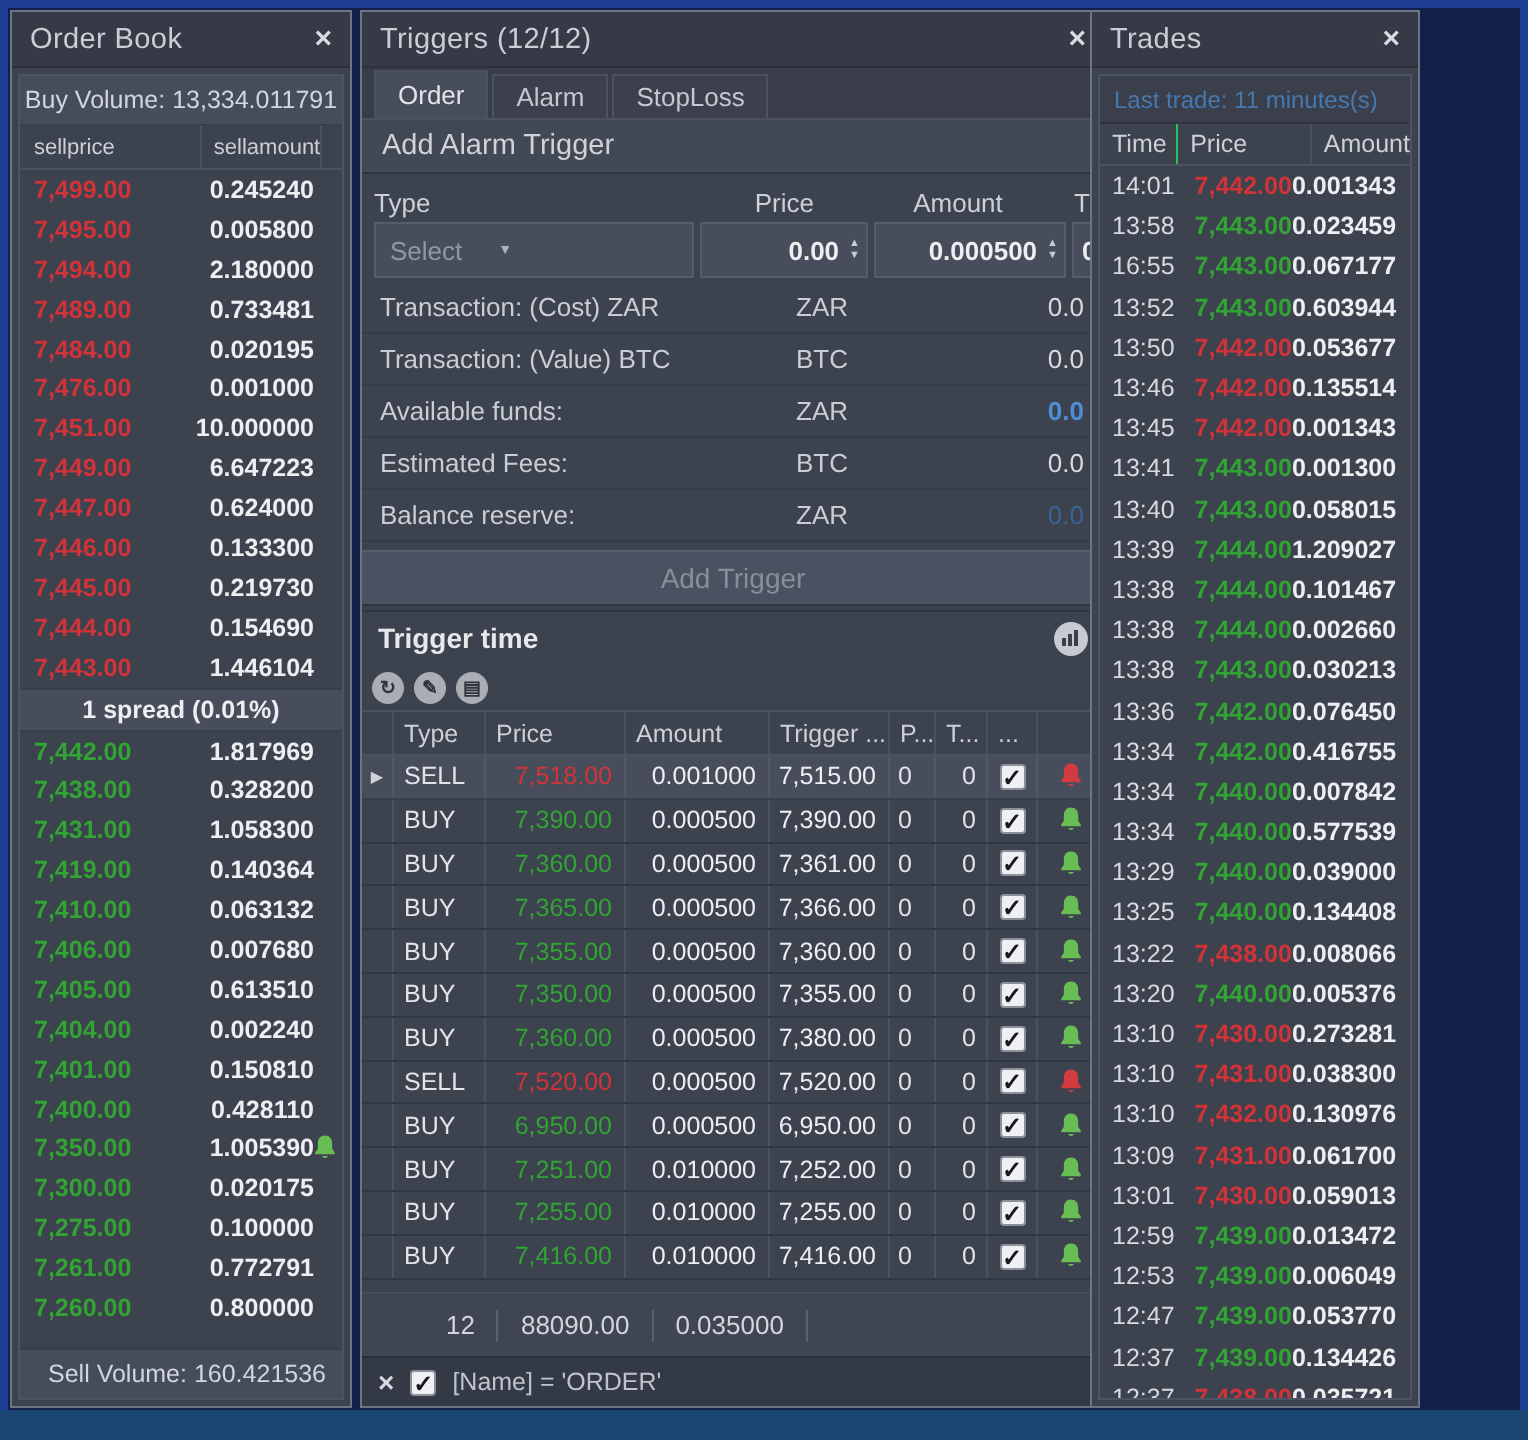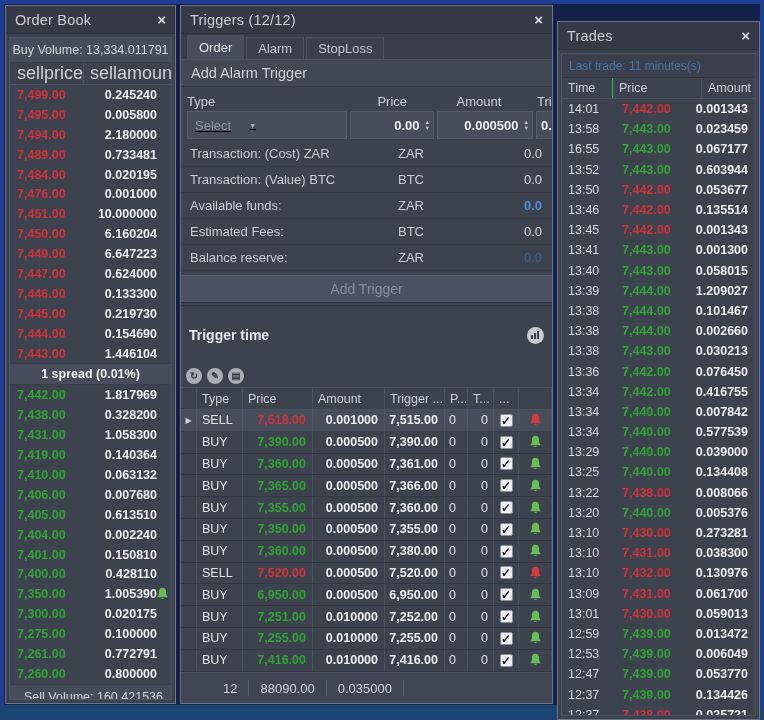--- a/index.html
+++ b/index.html
@@ -7,31 +7,31 @@
   .screen{position:relative;width:764px;height:720px;background:#13204a;overflow:hidden;}
   .edge{position:absolute;background:#1d3e92;}
   .edge.top{top:0;left:0;right:0;height:4px;}
   .edge.left{top:0;left:0;bottom:14px;width:4px;}
   .edge.right{top:0;right:0;bottom:14px;width:4px;}
   .bottom-band{position:absolute;left:0;right:0;bottom:0;height:15px;background:#1a4472;}
 
   .panel{position:absolute;top:5px;height:699px;background:#3d424f;border:1px solid #6d7585;display:flex;flex-direction:column;box-sizing:border-box;}
   .panel.ob{left:5px;width:171px;}
   .panel.trig{left:180px;width:373px;}
-  .panel.trades{left:557px;width:203px;margin-top:16px;}
+  .panel.trades{left:545px;width:165px;}
 
   .panel-title{flex:0 0 27px;background:#353a46;display:flex;align-items:center;padding:0 9px;border-bottom:1px solid #2b303b;}
   .panel-title .t{color:#c9cdd4;font-size:14.5px;flex:1;letter-spacing:.2px;}
   .close-x{color:#d9dce1;font-size:15px;font-weight:bold;line-height:15px;}
 
   
   .ob-body{flex:1;display:flex;flex-direction:column;margin:3px;border:1px solid #4c5363;overflow:hidden;}
   .vol-bar{flex:0 0 24px;background:#454c5a;color:#d3d6dc;font-size:12.5px;display:flex;align-items:center;justify-content:center;border-bottom:1px solid #383e4a;}
   .vol-bar.sellvol{border-top:1px solid #383e4a;border-bottom:none;justify-content:flex-end;padding-right:8px;}
-  .ob-header{flex:0 0 21px;display:flex;align-items:center;font-size:18px;color:#ccd0d7;border-bottom:1px solid #4a5160;}
+  .ob-header{flex:0 0 21px;display:flex;align-items:center;font-size:11px;color:#ccd0d7;border-bottom:1px solid #4a5160;}
   .ob-header .c1{width:84px;padding-left:7px;border-right:1px solid #4a5160;height:100%;display:flex;align-items:center;}
   .ob-header .c2{flex:1;padding-left:6px;border-right:1px solid #4a5160;height:100%;display:flex;align-items:center;}
   .ob-header .c3{width:10px;height:100%;}
   .ob-rows{display:flex;flex-direction:column;}
   .ob-row{flex:0 0 19.9px;display:flex;align-items:center;position:relative;}
   .ob-price{width:84px;padding-left:7px;font-size:12.5px;font-weight:bold;}
   .ob-amount{flex:1;text-align:right;padding-right:14px;font-size:12.5px;font-weight:bold;color:#eceef1;}
   .ob-bell{position:absolute;right:2px;top:3px;}
   .spread-row{flex:0 0 20px;background:#474d5b;color:#eceef1;font-size:12.5px;font-weight:bold;display:flex;align-items:center;justify-content:center;border-top:1px solid #383e4a;border-bottom:1px solid #383e4a;}
   .red{color:var(--red);}
@@ -41,50 +41,50 @@
   .tab-strip{flex:0 0 25px;background:#383d49;display:flex;align-items:flex-end;padding-left:6px;gap:2px;border-bottom:1px solid #4a5160;}
   .tab{height:21px;padding:0 11px;display:flex;align-items:center;font-size:13px;color:#c3c7cf;background:#3b404c;border:1px solid #4a5160;border-bottom:none;}
   .tab.active{background:#474d5b;color:#e2e4e9;height:23px;}
   .trig-body{flex:1;display:flex;flex-direction:column;overflow:hidden;}
   .group-header{flex:0 0 26px;background:#424854;border-bottom:1px solid #30353f;display:flex;align-items:center;padding:0 10px;font-size:14.5px;color:#ced2d9;}
   .form-labels{flex:0 0 20px;display:grid;grid-template-columns:160px 84px 96px 1fr;align-items:end;padding:2px 6px 0 6px;font-size:13px;color:#ccd0d7;}
   .fl-price{text-align:right;padding-right:24px;}
   .fl-amount{text-align:center;}
   .fl-trigger{padding-left:10px;}
   .form-controls{flex:0 0 28px;display:grid;grid-template-columns:160px 84px 96px 1fr;gap:3px;padding:2px 6px;}
-  .select-control{background:#474d5b;border:1px solid #555c6b;display:flex;align-items:center;padding:0 7px;text-decoration:underline;}
+  .select-control{background:#474d5b;border:1px solid #555c6b;display:flex;align-items:center;padding:0 7px;}
   .sel-text{color:#9298a3;font-size:13px;}
   .sel-arrow{color:#aeb3bb;font-size:7px;margin-left:18px;}
   .spin{background:#474d5b;border:1px solid #555c6b;display:flex;align-items:center;justify-content:flex-end;padding:0 3px 0 4px;}
   .spin-val{color:#eceef1;font-size:13px;font-weight:bold;}
   .spinner{display:flex;flex-direction:column;align-items:center;margin-left:5px;gap:1px;}
   .spinner span{font-size:5.5px;line-height:5px;color:#c6cad1;}
   .info-rows{display:flex;flex-direction:column;}
   .info-row{flex:0 0 25px;display:flex;align-items:center;border-bottom:1px solid rgba(0,0,0,0.10);}
   .info-label{flex:1;padding-left:9px;font-size:13px;color:#c9cdd4;}
   .info-cur{width:74px;font-size:13px;color:#c9cdd4;}
   .info-val{width:70px;text-align:right;padding-right:10px;font-size:13px;color:#d6d9de;}
   .info-val.accent{color:var(--accent-blue);font-weight:bold;}
   .info-val.dim{color:var(--dim-blue);}
   .add-trigger{flex:0 0 28px;margin:4px 0 2px 0;background:#4a5161;border-top:1px solid #565d6c;border-bottom:1px solid #30353f;border-left:none;border-right:none;color:#888e9a;font-size:14px;font-weight:normal;font-family:"Liberation Sans",sans-serif;}
-  .grid-title-row{flex:0 0 26px;display:flex;align-items:center;padding:16px 8px;border-top:1px solid #30353f;}
+  .grid-title-row{flex:0 0 26px;display:flex;align-items:center;padding:0 8px;border-top:1px solid #30353f;}
   .grid-title{flex:1;color:#e6e8ec;font-size:14px;font-weight:bold;}
   .grid-icon{width:17px;height:17px;border-radius:50%;background:#c7cad0;display:flex;align-items:center;justify-content:center;}
   .toolbar{flex:0 0 23px;display:flex;align-items:center;gap:5px;padding-left:5px;}
   .tool-btn{width:16px;height:16px;border-radius:50%;background:#a9adb4;color:#2f343f;font-size:9.5px;display:flex;align-items:center;justify-content:center;font-weight:bold;}
   .tg-grid{display:grid;grid-template-columns:16px 46px 70px 72px 60px 23px 26px 25px 1fr;}
   .tg-header{flex:0 0 21px;align-items:stretch;border-top:1px solid #4a5160;border-bottom:1px solid #4a5160;font-size:12.5px;color:#ccd0d7;}
   .tg-header .tg-c{display:flex;align-items:center;padding-left:5px;border-right:1px solid #4a5160;overflow:hidden;white-space:nowrap;}
   .tg-rows{display:flex;flex-direction:column;}
   .tg-row{flex:0 0 20.8px;align-items:stretch;border-bottom:1px solid rgba(0,0,0,0.18);font-size:12.5px;}
   .tg-row.selected{background:#474d5b;}
   .tg-row .tg-c{display:flex;align-items:center;border-right:1px solid rgba(90,98,114,0.5);overflow:hidden;}
   .tg-c.sel{justify-content:center;color:#d0d3d9;font-size:8px;}
   .tg-c.type{padding-left:5px;color:#e2e4e8;}
-  .tg-c.price,.tg-c.amt,.tg-c.trg{justify-content:flex-end;padding-right:6px;font-weight:bold;}
+  .tg-c.price,.tg-c.amt,.tg-c.trg{justify-content:flex-end;padding-right:6px;font-weight:normal;}
   .tg-c.amt,.tg-c.trg{color:#eceef1;}
   .tg-c.p{padding-left:4px;color:#dfe2e6;}
   .tg-c.t{justify-content:flex-end;padding-right:5px;color:#dfe2e6;}
   .tg-c.chkc,.tg-c.bellc{justify-content:center;}
   .chk{width:13px;height:13px;background:#eef0f3;border:1px solid #8b9099;border-radius:2px;color:#16181c;font-size:12px;font-weight:bold;line-height:12px;text-align:center;display:inline-block;box-sizing:border-box;}
   .tg-spacer{flex:1;}
   .tg-footer{flex:0 0 31px;display:flex;align-items:center;gap:11px;padding-left:42px;background:#3f4553;border-top:1px solid #50576588;color:#d2d5da;font-size:13px;}
   .vsep{width:1px;height:16px;background:#5a6170;}
   .filter-bar{flex:0 0 24px;display:flex;align-items:center;gap:8px;padding-left:8px;background:#343946;border-top:1px solid #2b303b;}
   .filter-x{color:#d9dce1;font-size:14px;font-weight:bold;line-height:14px;}
@@ -147,24 +147,20 @@
           </div>
           <div class="ob-row">
             <span class="ob-price red">7,476.00</span>
             <span class="ob-amount">0.001000</span>
           </div>
           <div class="ob-row">
             <span class="ob-price red">7,451.00</span>
             <span class="ob-amount">10.000000</span>
           </div>
           <div class="ob-row">
-            <span class="ob-price red">7,450.00</span>
-            <span class="ob-amount">6.160204</span>
-          </div>
-          <div class="ob-row">
             <span class="ob-price red">7,449.00</span>
             <span class="ob-amount">6.647223</span>
           </div>
           <div class="ob-row">
             <span class="ob-price red">7,447.00</span>
             <span class="ob-amount">0.624000</span>
           </div>
           <div class="ob-row">
             <span class="ob-price red">7,446.00</span>
             <span class="ob-amount">0.133300</span>

